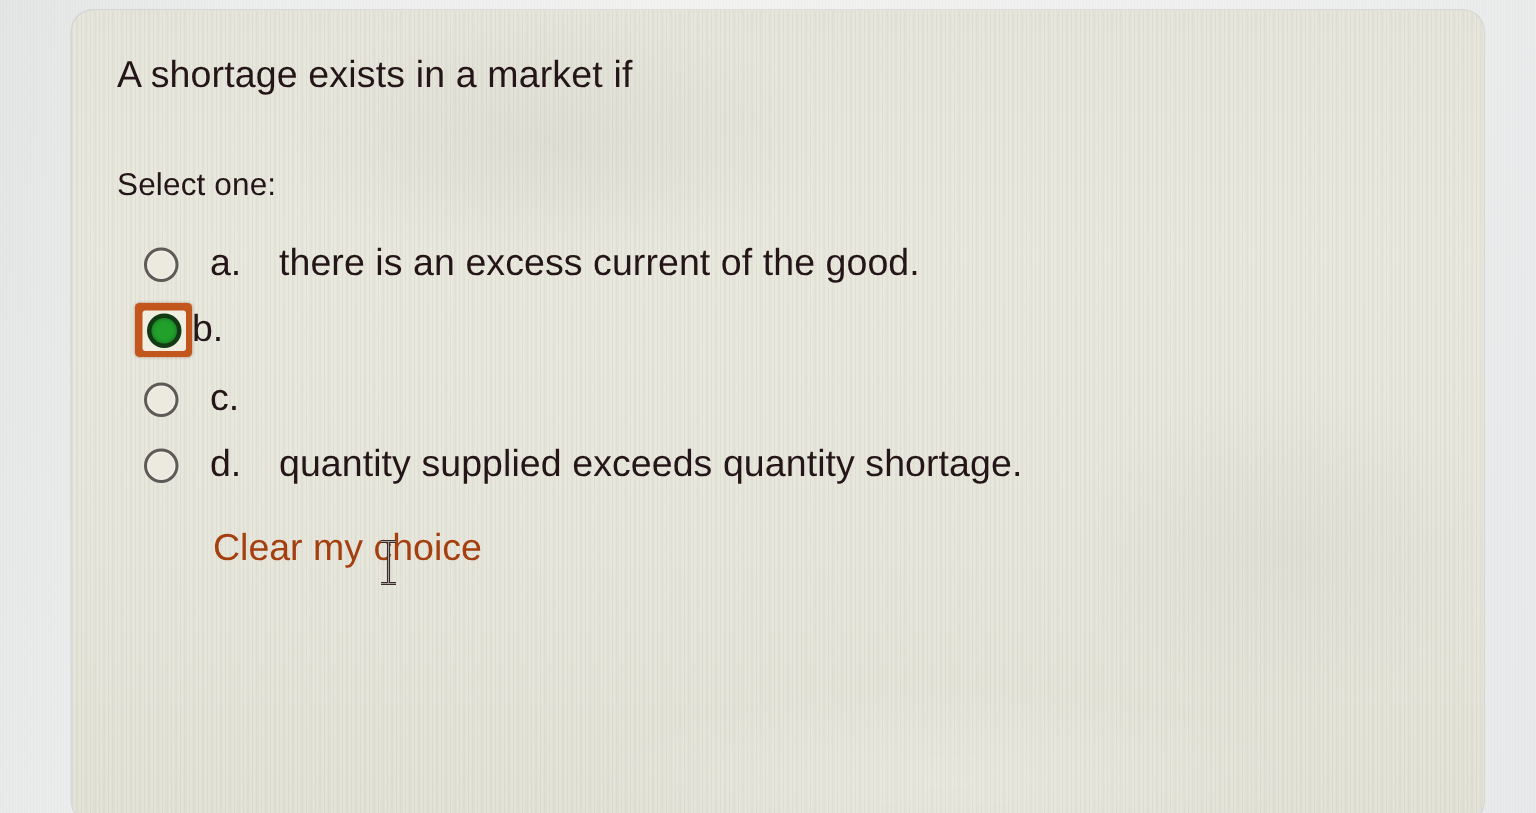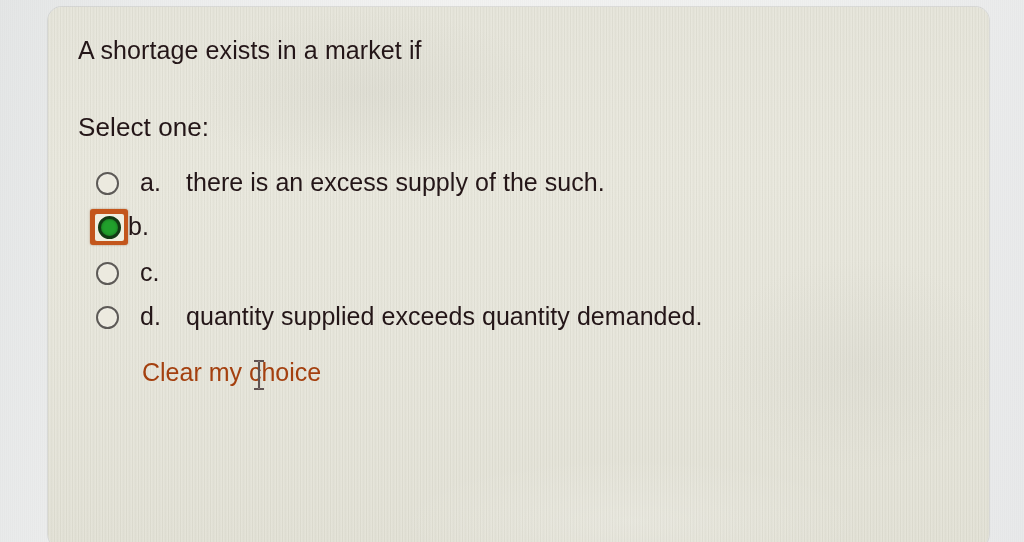--- a/index.html
+++ b/index.html
@@ -77,21 +77,21 @@
 
   
   .qtext {
     font-size: 25px;
     line-height: 1.25;
     color: #241618;
     letter-spacing: .1px;
     margin: 0;
   }
   .select-one {
-    font-size: 26px;
+    font-size: 21px;
     color: #241618;
     margin: 46px 0 0 0;
     letter-spacing: .1px;
   }
 
   
   .options {
     margin-top: 22px;
     padding: 0;
   }
@@ -205,21 +205,21 @@
 
       <p class="select-one">Select one:</p>
 
       <div class="options">
 
         <div class="option">
           <span class="radio-wrap">
             <span class="radio"></span>
           </span>
           <span class="letter">a.</span>
-          <span class="otext">there is an excess supply of the such.</span>
+          <span class="otext">there is an excess current of the good.</span>
         </div>
 
         <div class="option multiline">
           <span class="radio-wrap checked">
             <span class="inner-pad">
               <span class="radio"></span>
             </span>
           </span>
           <span class="letter">b.</span>
         </div>
@@ -229,21 +229,21 @@
             <span class="radio"></span>
           </span>
           <span class="letter">c.</span>
         </div>
 
         <div class="option">
           <span class="radio-wrap">
             <span class="radio"></span>
           </span>
           <span class="letter">d.</span>
-          <span class="otext">quantity supplied exceeds quantity demanded.</span>
+          <span class="otext">quantity supplied exceeds quantity shortage.</span>
         </div>
 
       </div>
 
       <div class="clear-row">
         <span class="clear-link">Clear my choice</span>
       </div>
 
     </div>
   </div>

